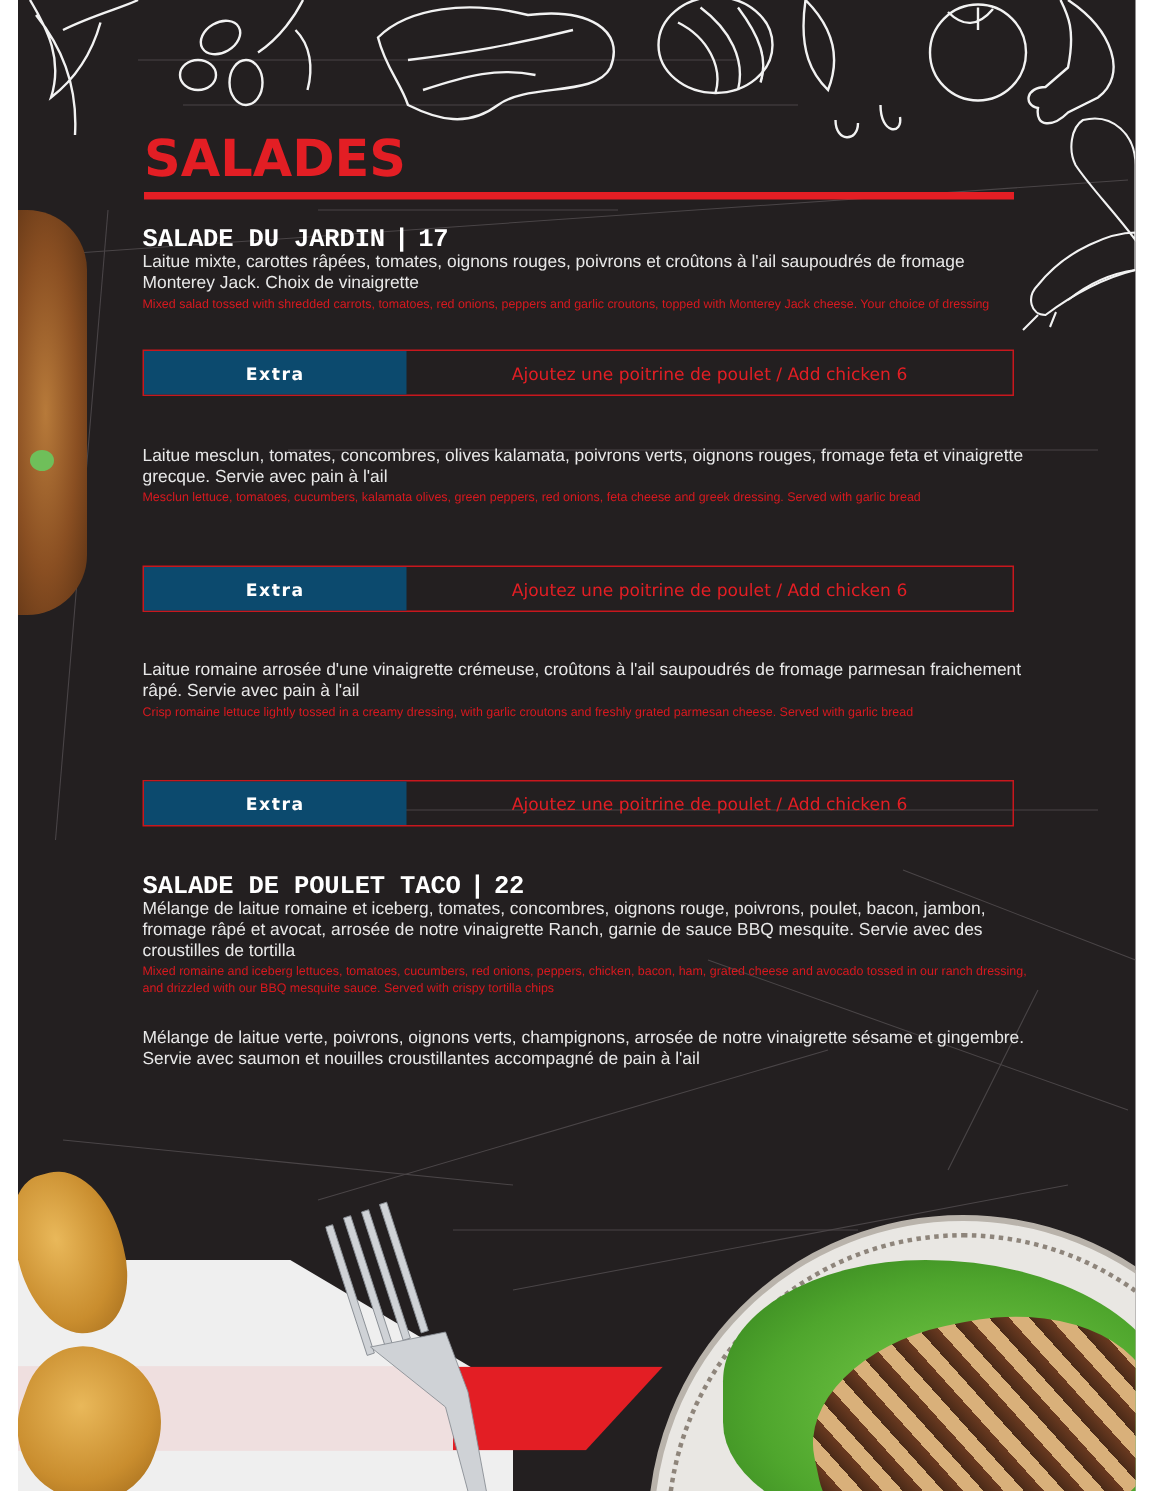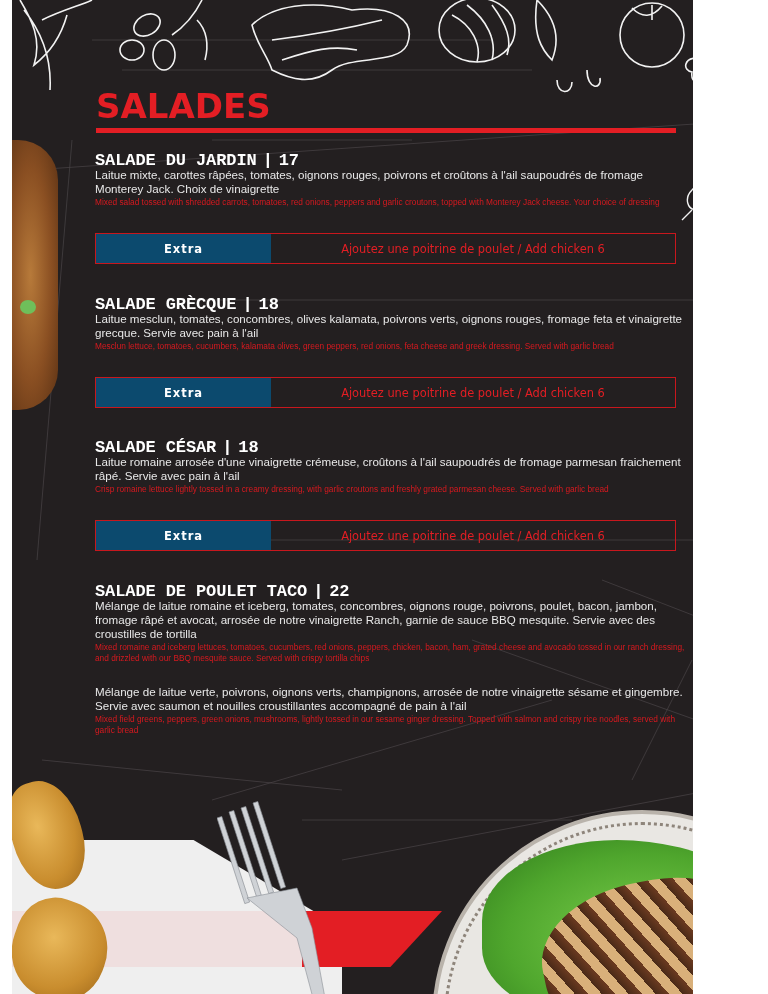--- a/index.html
+++ b/index.html
@@ -1,21 +1,21 @@
 <!DOCTYPE html>
 <html><head>
   <meta charset="utf-8">
   <style>
     html, body { margin: 0; padding: 0; }
     body {
       width: 768px; height: 994px; background: #ffffff; position: relative; overflow: hidden;
       font-family: "Liberation Sans", "DejaVu Sans", sans-serif;
     }
     .panel {
-      position: absolute; left: 12px; top: 0; width: 681px; height: 994px;
+      position: absolute; left: 12px; top: 0; width: 745px; height: 994px;
       background: #231f20; overflow: hidden;
     }
     .deco-lines { position: absolute; left: 0; top: 0; width: 745px; height: 994px; }
     .title {
       position: absolute; left: 96px; top: 86px; margin: 0;
       font-family: "DejaVu Sans", sans-serif; font-weight: bold;
       font-size: 34px; letter-spacing: 0px; color: #e31e24; line-height: 40px;
     }
     .title-rule {
       position: absolute; left: 96px; top: 128px; width: 580px; height: 5px; background: #e31e24;
@@ -168,54 +168,47 @@
     </div>
     <div class="item-fr">Laitue mixte, carottes râpées, tomates, oignons rouges, poivrons et croûtons à l'ail saupoudrés de fromage Monterey Jack. Choix de vinaigrette</div>
     <div class="item-en">Mixed salad tossed with shredded carrots, tomatoes, red onions, peppers and garlic croutons, topped with Monterey Jack cheese. Your choice of dressing</div>
   </div>
   <div class="extra" style="left:83px; top:233px;">
     <div class="extra-label">Extra</div>
     <div class="extra-text">Ajoutez une poitrine de poulet / Add chicken  6</div>
   </div>
 
   <div class="item" style="left:83px; top:297px;">
-    <div class="item-name">
-      <span>SALADE GRÈCQUE</span><span class="sep">|</span><span>18</span>
-    </div>
     <div class="item-fr">Laitue mesclun, tomates, concombres, olives kalamata, poivrons verts, oignons rouges, fromage feta et vinaigrette grecque. Servie avec pain à l'ail</div>
     <div class="item-en">Mesclun lettuce, tomatoes, cucumbers, kalamata olives, green peppers, red onions, feta cheese and greek dressing. Served with garlic bread</div>
   </div>
   <div class="extra" style="left:83px; top:377px;">
     <div class="extra-label">Extra</div>
     <div class="extra-text">Ajoutez une poitrine de poulet / Add chicken  6</div>
   </div>
 
   <div class="item" style="left:83px; top:440px;">
-    <div class="item-name">
-      <span>SALADE CÉSAR</span><span class="sep">|</span><span>18</span>
-    </div>
     <div class="item-fr">Laitue romaine arrosée d'une vinaigrette crémeuse, croûtons à l'ail saupoudrés de fromage parmesan fraichement râpé. Servie avec pain à l'ail</div>
     <div class="item-en">Crisp romaine lettuce lightly tossed in a creamy dressing, with garlic croutons and freshly grated parmesan cheese. Served with garlic bread</div>
   </div>
   <div class="extra" style="left:83px; top:520px;">
     <div class="extra-label">Extra</div>
     <div class="extra-text">Ajoutez une poitrine de poulet / Add chicken  6</div>
   </div>
 
   <div class="item" style="left:83px; top:584px;">
     <div class="item-name">
       <span>SALADE DE POULET TACO</span><span class="sep">|</span><span>22</span>
     </div>
     <div class="item-fr">Mélange de laitue romaine et iceberg, tomates, concombres, oignons rouge, poivrons, poulet, bacon, jambon, fromage râpé et avocat, arrosée de notre vinaigrette Ranch, garnie de sauce BBQ mesquite. Servie avec des croustilles de tortilla</div>
     <div class="item-en">Mixed romaine and iceberg lettuces, tomatoes, cucumbers, red onions, peppers, chicken, bacon, ham, grated cheese and avocado tossed in our ranch dressing, and drizzled with our BBQ mesquite sauce.  Served with crispy tortilla chips</div>
   </div>
 
   <div class="item" style="left:83px; top:685px;">
     <div class="item-fr">Mélange de laitue verte, poivrons, oignons verts, champignons, arrosée de notre vinaigrette sésame et gingembre. Servie avec saumon et nouilles croustillantes accompagné de pain à l'ail</div>
-    <div class="item-en">Mixed field greens, peppers, green onions, mushrooms, lightly tossed in our sesame ginger dressing. Topped with salmon and crispy rice noodles, served with garlic bread</div>
   </div>
 
   <div class="bottom-area">
     <div class="napkin"></div>
     <div class="red-stripe"></div>
     <div class="napkin-over"></div>
     <div class="nugget" style="left:0; top:0; width:70px; height:110px; transform:rotate(-15deg);"></div>
     <div class="nugget" style="left:0; top:120px; width:95px; height:100px; transform:rotate(20deg);"></div>
     <svg class="fork" viewBox="0 0 120 200">
       <g fill="#cfd2d6" stroke="#8a8f95" stroke-width="0.6">

